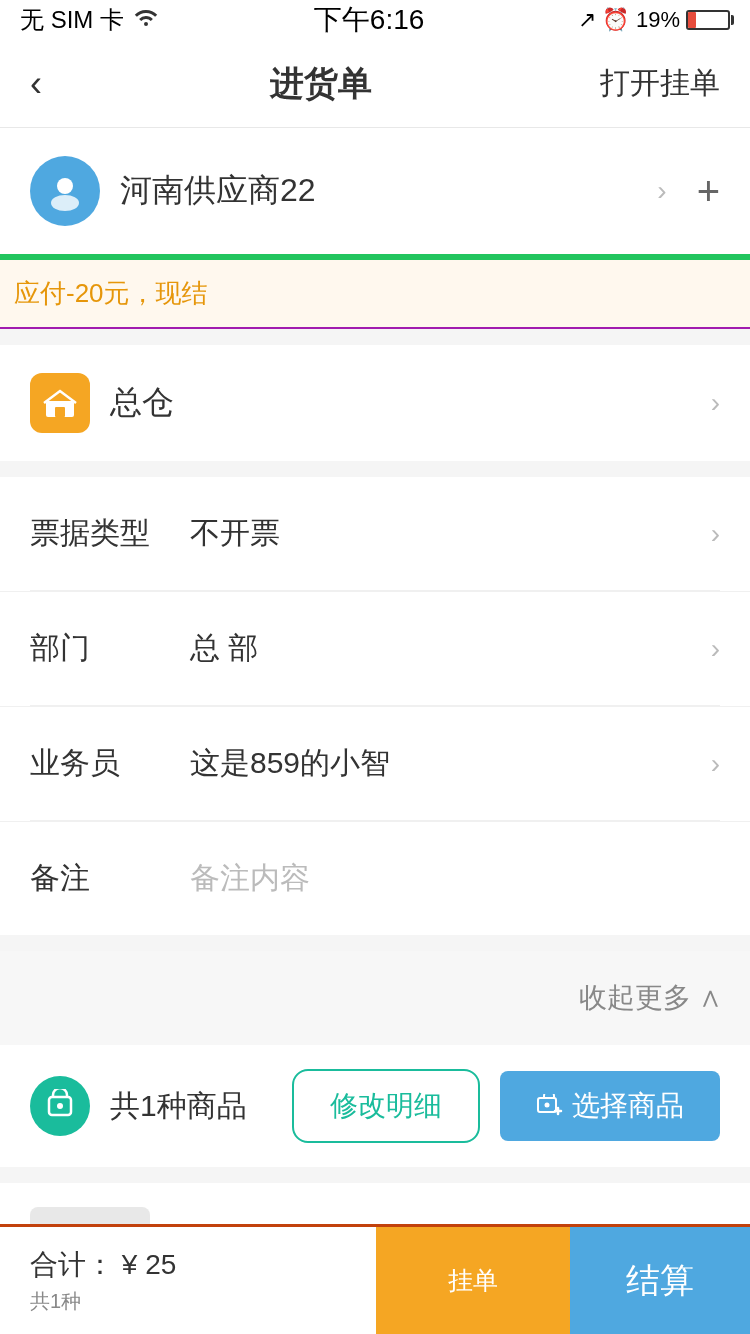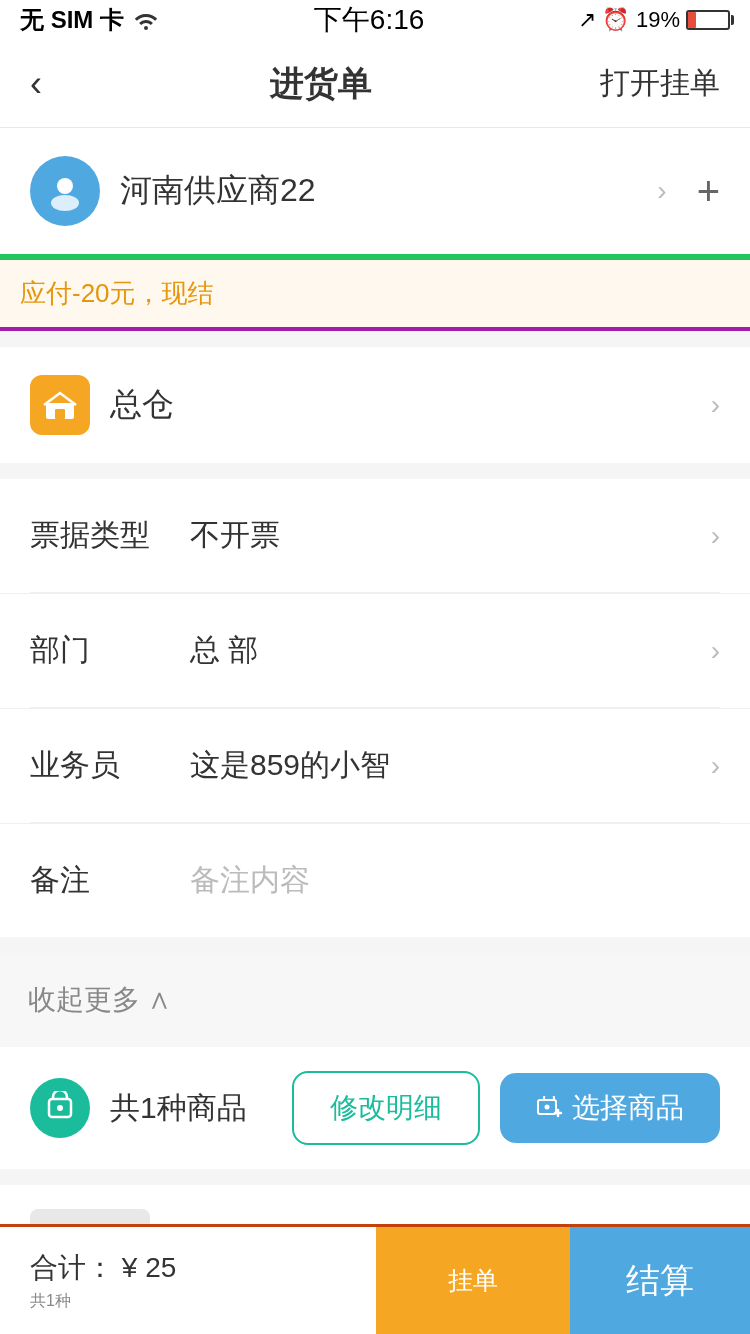--- a/index.html
+++ b/index.html
@@ -17,21 +17,21 @@
     .status-bar {
       height: 40px;
       background: #fff;
       display: flex;
       align-items: center;
       justify-content: space-between;
       padding: 0 20px;
       font-size: 24px;
       color: #000;
     }
-    .status-left { display: flex; align-items: flex-end; gap: 8px; font-weight: bold; }
+    .status-left { display: flex; align-items: flex-start; gap: 8px; }
     .status-center { font-size: 28px; font-weight: 400; }
     .status-right { display: flex; align-items: center; gap: 6px; font-size: 22px; }
     .battery-icon {
       width: 44px; height: 20px; border: 2px solid #333; border-radius: 3px; position: relative; display: inline-flex; align-items: center;
     }
     .battery-icon::after { content: ''; position: absolute; right: -6px; top: 50%; transform: translateY(-50%); width: 3px; height: 10px; background: #333; border-radius: 0 2px 2px 0; }
     .battery-fill { width: 20%; height: 100%; background: #e74c3c; border-radius: 1px; }
 
     
     .nav-bar {
@@ -67,24 +67,24 @@
       margin-right: 20px; flex-shrink: 0;
     }
     .supplier-avatar-inner { width: 40px; height: 40px; }
     .supplier-name { flex: 1; font-size: 32px; color: #333; }
     .chevron { color: #bbb; font-size: 28px; margin-right: 30px; }
     .add-btn { color: #666; font-size: 40px; font-weight: 300; }
 
     
     .notice-bar {
       background: #fff8ee;
-      padding: 16px 20px;
+      padding: 16px 14px;
       font-size: 26px;
       color: #e6960a;
-      border-bottom: 4px solid #a21caf;
+      border-bottom: 2px solid #a21caf;
     }
 
     
     .warehouse-row {
       display: flex;
       align-items: center;
       padding: 28px 30px;
       background: #fff;
     }
     .warehouse-icon {
@@ -110,21 +110,21 @@
     .form-value.placeholder { color: #bbb; }
 
     
     .divider { height: 1px; background: #f0f0f0; margin: 0 30px; }
 
     
     .collapse-row {
       background: #f7f7f7;
       display: flex;
       align-items: center;
-      justify-content: flex-start;
+      justify-content: flex-end;
       padding: 28px;
       font-size: 28px;
       color: #888;
     }
 
     
     .product-toolbar {
       background: #fff;
       display: flex;
       align-items: center;
@@ -142,21 +142,21 @@
       padding: 16px 36px;
       border: 2px solid #1abc9c;
       border-radius: 16px;
       color: #1abc9c;
       font-size: 28px;
       background: #fff;
       cursor: pointer;
     }
     .btn-primary {
       padding: 16px 36px;
-      border-radius: 16px;
+      border-radius: 8px;
       background: #4fa8e0;
       color: #fff;
       font-size: 28px;
       border: none;
       cursor: pointer;
       display: flex;
       align-items: center;
       gap: 8px;
     }
 
@@ -195,21 +195,21 @@
     }
     .bottom-total {
       flex: 1;
       display: flex;
       flex-direction: column;
       justify-content: center;
       padding: 0 30px;
       font-size: 28px;
       color: #333;
     }
-    .bottom-total-sub { font-size: 16px; color: #888; margin-top: 4px; }
+    .bottom-total-sub { font-size: 20px; color: #888; margin-top: 4px; }
     .btn-hang {
       width: 194px;
       background: #f5a623;
       color: #fff;
       font-size: 25px;
       font-weight: 500;
       display: flex;
       align-items: center;
       justify-content: center;
       cursor: pointer;

